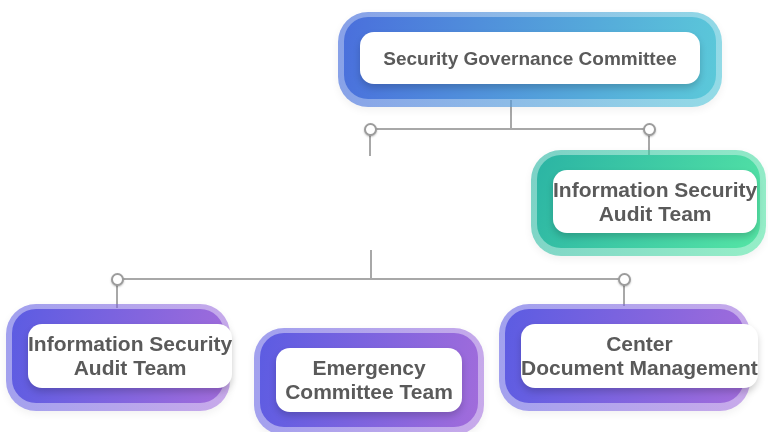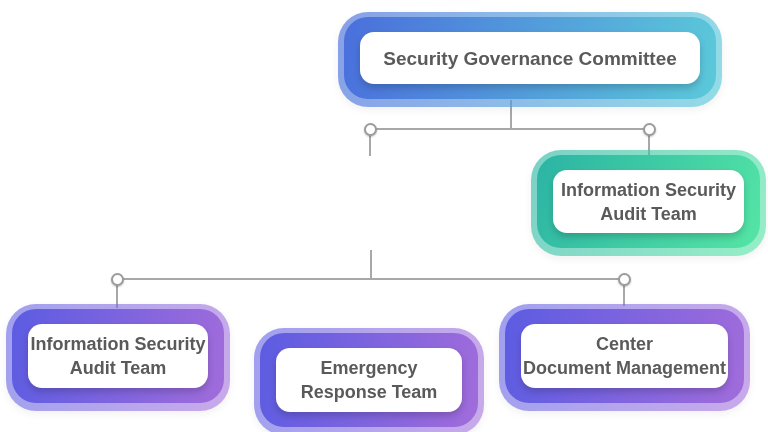--- a/index.html
+++ b/index.html
@@ -42,21 +42,21 @@
     flex:1;
     background:#ffffff;
     border-radius:14px;
     display:flex;flex-direction:column;
     align-items:center;justify-content:center;
     box-shadow:0 4px 7px rgba(0,0,0,0.18);
     text-align:center;
   }
   .lbl{
     color:#5a5a5a;font-weight:700;
-    font-size:18px;line-height:24px;
+    font-size:21px;line-height:24px;
     white-space:nowrap;
   }
   .lbl.big{font-size:19px;line-height:25px;}
 
   
   .lv1{background:linear-gradient(100deg, rgba(74,111,220,0.66), rgba(91,201,217,0.66));}
   .lv1 .grad{background:linear-gradient(100deg, #4a6fdc, #5bc9d9);}
   
   .lv2{background:linear-gradient(115deg, rgba(43,180,164,0.62), rgba(85,229,165,0.62));}
   .lv2 .grad{background:linear-gradient(115deg, #2bb4a4, #55e5a5);}
@@ -125,21 +125,21 @@
         <div class="lbl">Information Security</div>
         <div class="lbl">Audit Team</div>
       </div>
     </div>
   </div>
 
   <div class="node lv3" id="n5">
     <div class="grad">
       <div class="card">
         <div class="lbl">Emergency</div>
-        <div class="lbl">Response Team</div>
+        <div class="lbl">Committee Team</div>
       </div>
     </div>
   </div>
 
   <div class="node lv3" id="n6">
     <div class="grad">
       <div class="card">
         <div class="lbl">Center</div>
         <div class="lbl">Document Management</div>
       </div>

